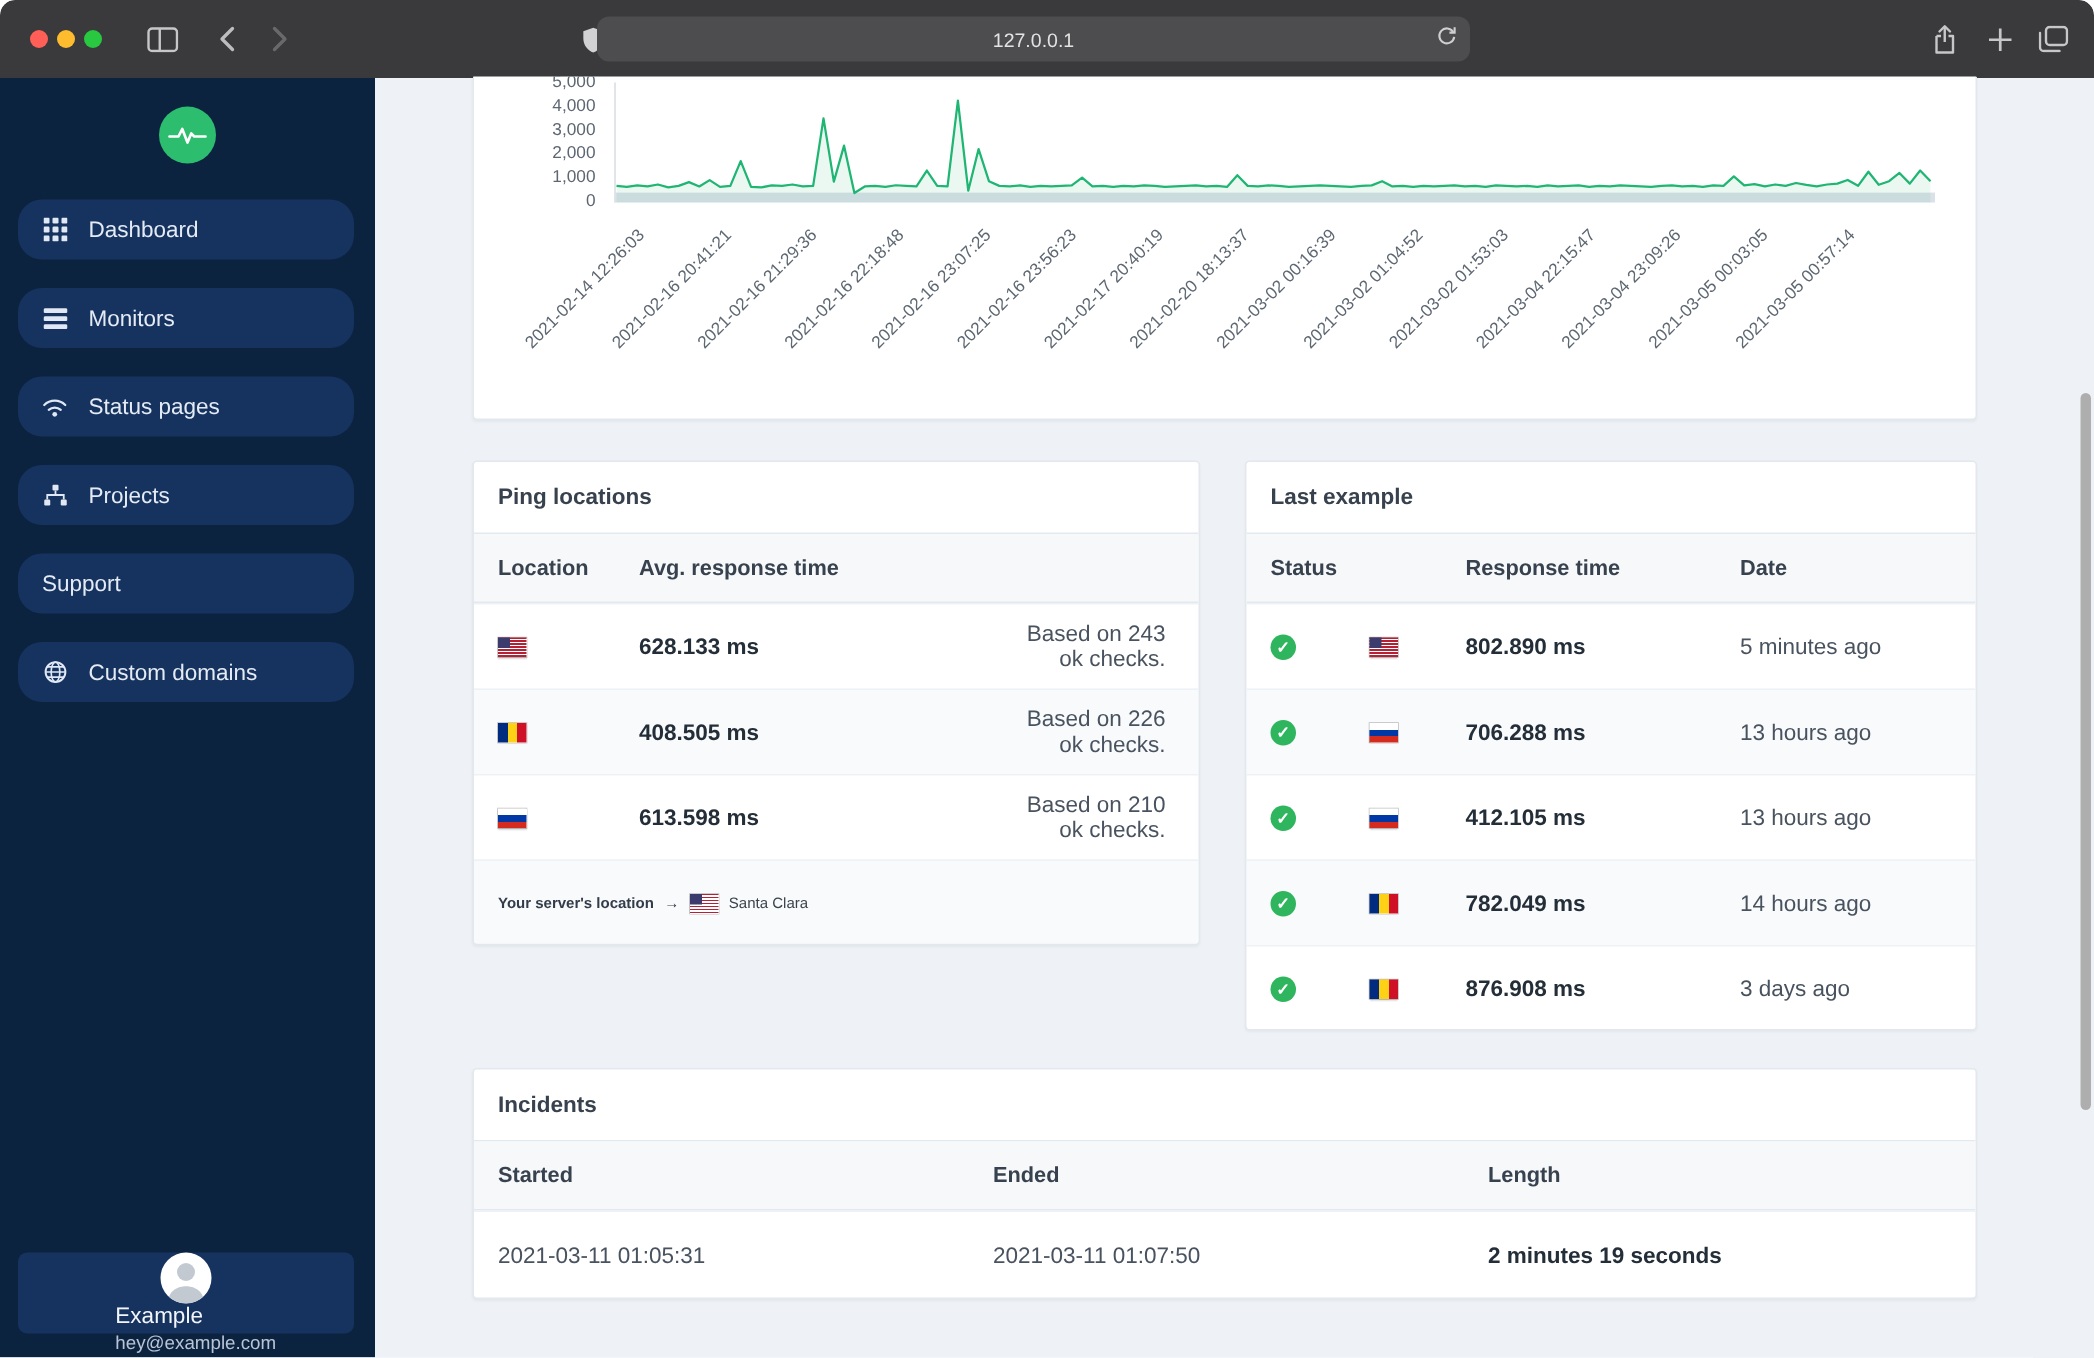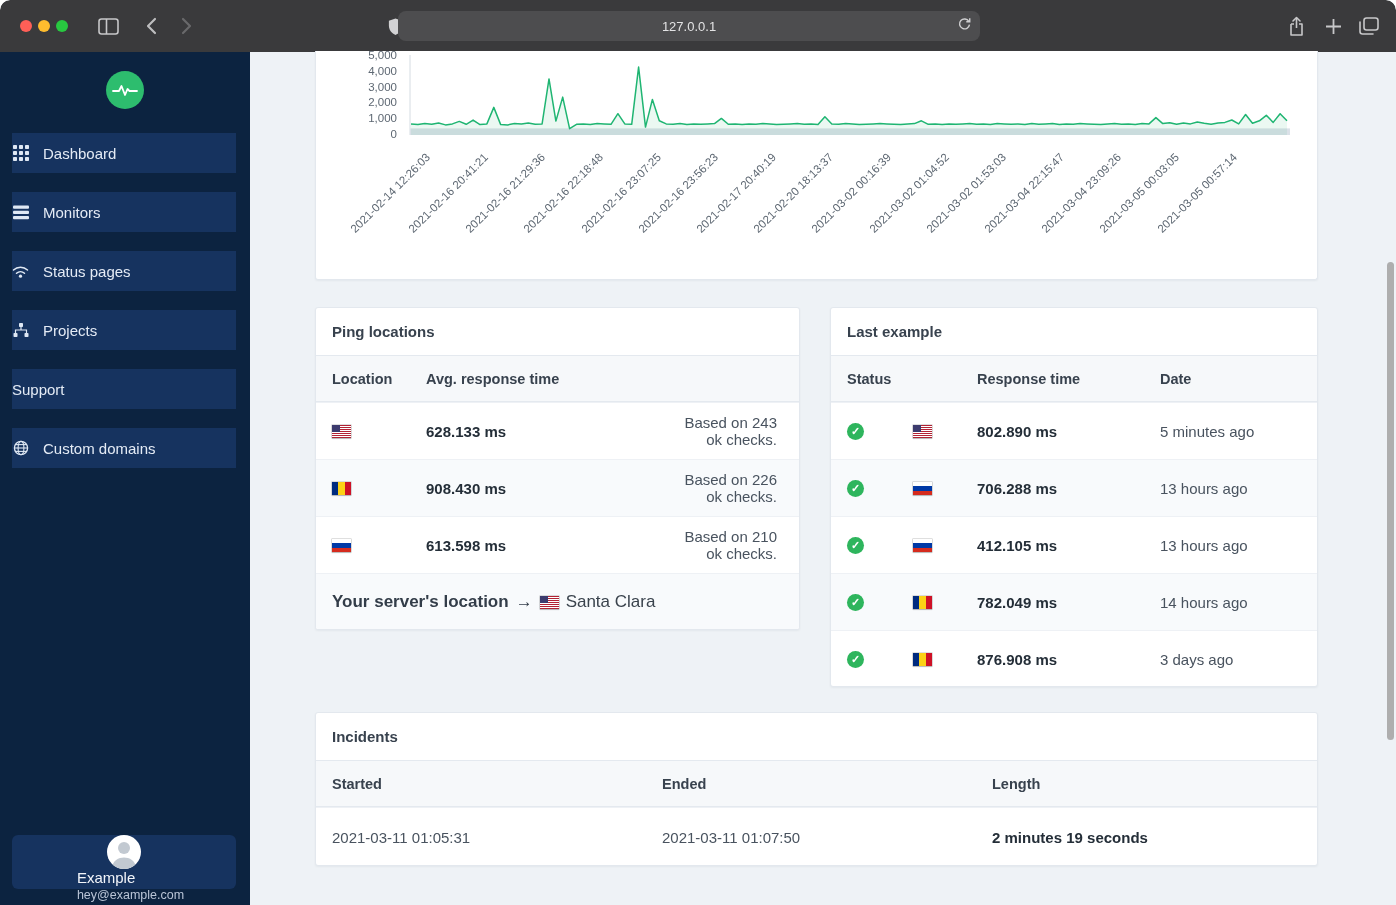--- a/index.html
+++ b/index.html
@@ -15,21 +15,21 @@
   .chrome-btn { position:absolute; top:14px; width:26px; height:24px; display:flex; align-items:center; justify-content:center; cursor:default; }
   .urlbar { position:absolute; left:398px; right:416px; top:11px; height:30px; background:#4d4d4f; border-radius:8px; display:flex; align-items:center; justify-content:center; }
   .urlbar .url-text { color:#e3e3e4; font-size:13px; }
   .urlbar .reload { position:absolute; right:8px; top:5px; }
 
   
   .app { position:absolute; top:52px; left:0; right:0; bottom:0; display:flex; }
   .sidebar { position:relative; width:250px; background:#0c2340; flex:none; }
   .logo { position:absolute; top:19px; left:106px; width:38px; height:38px; border-radius:50%; background:#2dbd6e; display:flex; align-items:center; justify-content:center; }
   .nav { position:absolute; top:81px; left:12px; right:14px; }
-  .nav-item { height:40px; margin-bottom:19px; background:#16335f; border-radius:0; display:flex; align-items:center; cursor:pointer; }
+  .nav-item { height:40px; margin-bottom:19px; background:#16335f; border-radius:16px; display:flex; align-items:center; padding-left:16px; cursor:pointer; }
   .nav-item .nicon { width:17px; height:17px; margin-right:14px; display:inline-flex; align-items:center; justify-content:center; flex:none; }
   .nav-item .nlabel { color:#e4ebf5; font-size:15px; }
   .user-box { position:absolute; bottom:16px; left:12px; right:14px; height:54px; background:#16335f; border-radius:6px; display:flex; align-items:center; padding-left:13px; cursor:pointer;flex-direction:column; }
   .avatar { width:34px; height:34px; border-radius:50%; background:#ffffff; margin-right:13px; display:flex; align-items:flex-end; justify-content:center; overflow:hidden; flex:none; }
   .user-name { color:#f2f5fa; font-size:15px; margin-bottom:2px; }
   .user-email { color:#b9c4d6; font-size:12.5px; }
 
   .content { position:relative; flex:1; background:#eef2f6; }
   .card { position:absolute; background:#ffffff; border:1px solid #e3e8ee; border-radius:3px; box-shadow:0 1px 2px rgba(20,40,60,.05); overflow:hidden; }
   .chart-card { left:65px; top:-1px; width:1003px; height:229px; border-top:none; border-radius:0 0 3px 3px; }
@@ -42,21 +42,21 @@
   .trow { height:57px; display:grid; align-items:center; padding-left:16px; font-size:15px; color:#49535f; border-top:1px solid #eef1f5; }
   .trow:first-of-type { border-top:none; }
   .trow.alt { background:#f8fafc; }
   .ms { font-weight:700; color:#242e38; }
   .grid-ping { grid-template-columns:94px 240px 1fr; }
   .grid-ping-head { grid-template-columns:94px 1fr; }
   .grid-checks-head { grid-template-columns:130px 183px 1fr; }
   .grid-checks { grid-template-columns:66px 64px 183px 1fr; }
   .grid-incidents { grid-template-columns:330px 330px 1fr; }
   .note { text-align:right; padding-right:22px; }
-  .tfoot { height:57px; background:#f8fafc; border-top:1px solid #eef1f5; display:flex; align-items:center; padding-left:16px; gap:7px; font-size:17px; }
+  .tfoot { height:57px; background:#f8fafc; border-top:1px solid #eef1f5; display:flex; align-items:center; padding-left:16px; gap:7px; font-size:10px; }
   .tfoot .flabel { font-weight:700; color:#333d49; }
   .tfoot .farrow { color:#333d49; font-weight:700; }
   .tfoot .fcity { color:#3a434d; }
 
   
   .flag { display:inline-block; width:19px; height:13px; background:#fff; box-shadow:0 0 0 0.5px rgba(0,0,0,.25), 0 1px 1px rgba(0,0,0,.15); position:relative; flex:none; }
   .flag[data-flag="us"] { background:repeating-linear-gradient(180deg,#b22234 0 1px,#ffffff 1px 2px); }
   .flag[data-flag="us"]::before { content:""; position:absolute; left:0; top:0; width:8px; height:7px; background:#3c3b6e; }
   .flag[data-flag="ro"] { background:linear-gradient(90deg,#002b7f 0 33.4%,#fcd116 33.4% 66.7%,#ce1126 66.7% 100%); }
   .flag[data-flag="ru"] { background:linear-gradient(180deg,#ffffff 0 33.4%,#0039a6 33.4% 66.7%,#d52b1e 66.7% 100%); }
@@ -307,21 +307,21 @@
           <span>Location</span>
           <span>Avg. response time</span>
         </div>
         <div class="trow grid-ping">
           <span class="flag" data-flag="us"></span>
           <span class="ms">628.133 ms</span>
           <span class="note">Based on 243 ok checks.</span>
         </div>
         <div class="trow alt grid-ping">
           <span class="flag" data-flag="ro"></span>
-          <span class="ms">908.430 ms</span>
+          <span class="ms">408.505 ms</span>
           <span class="note">Based on 226 ok checks.</span>
         </div>
         <div class="trow grid-ping">
           <span class="flag" data-flag="ru"></span>
           <span class="ms">613.598 ms</span>
           <span class="note">Based on 210 ok checks.</span>
         </div>
         <div class="tfoot">
           <span class="flabel">Your server's location</span>
           <span class="farrow">→</span>

